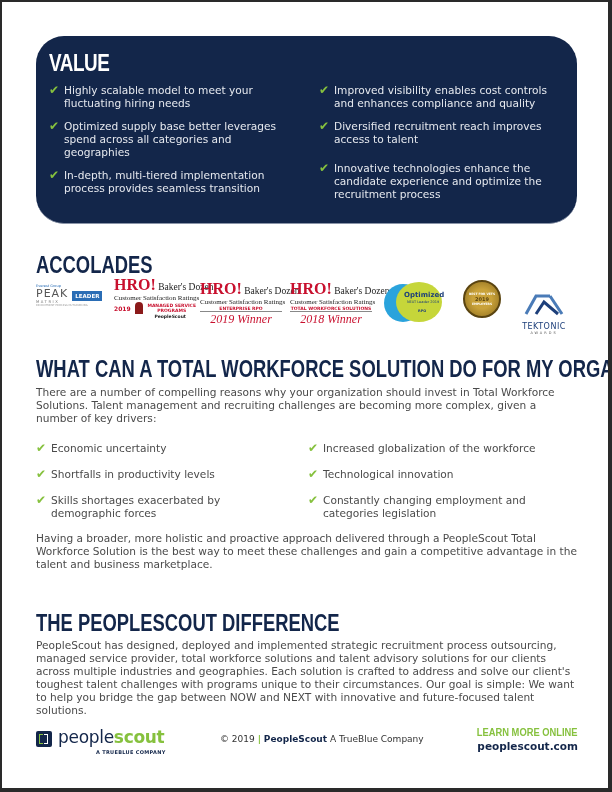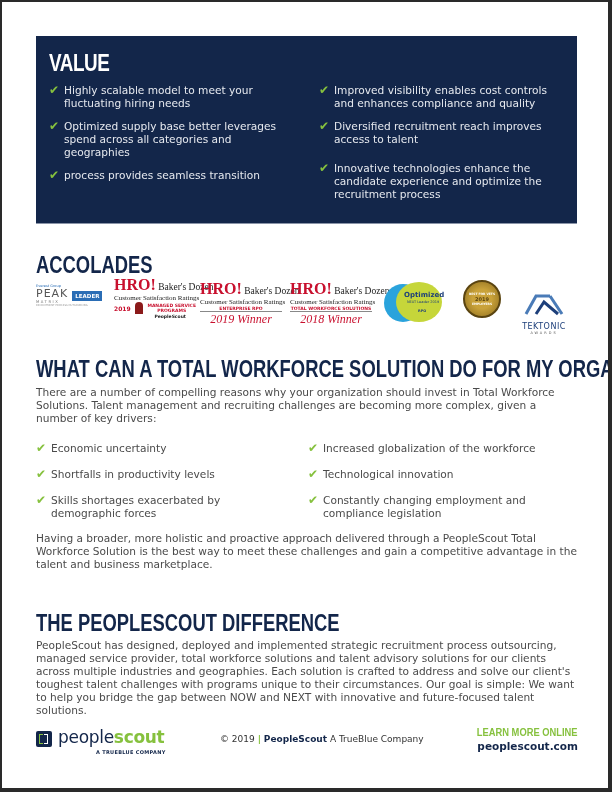--- a/index.html
+++ b/index.html
@@ -4,21 +4,21 @@
 <style>
   * { box-sizing: border-box; margin: 0; padding: 0; }
   html, body { width: 612px; height: 792px; overflow: hidden; background: #2a2a2a; }
   body { font-family: "DejaVu Sans", sans-serif; }
   .page {
     position: absolute; left: 2px; top: 2px; width: 606px; height: 786px;
     background: #ffffff; overflow: hidden;
   }
   .value-box {
     position: absolute; left: 34px; top: 34px; width: 541px; height: 188px;
-    background: #13264a; border-bottom: 1px solid #8a94a8;
+    background: #13264a; border-bottom: 1px solid #8a94a8; border-radius: 28px;
   }
   .value-title {
     position: absolute; left: 13px; top: 14px;
     font-family: "Liberation Sans", sans-serif; font-weight: bold;
     font-size: 23px; color: #ffffff; letter-spacing: -0.5px;
     transform: scaleX(0.82); transform-origin: left top;
   }
   .vcol { position: absolute; top: 48px; width: 250px; }
   .vcol.left { left: 13px; }
   .vcol.right { left: 283px; }
@@ -57,20 +57,21 @@
         <div>fluctuating hiring needs</div>
       </div>
       <div class="vitem" style="margin-bottom:10px">
         <span class="check">✔</span>
         <div>Optimized supply base better leverages</div>
         <div>spend across all categories and</div>
         <div>geographies</div>
       </div>
       <div class="vitem">
         <span class="check">✔</span>
+        <div>In-depth, multi-tiered implementation</div>
         <div>process provides seamless transition</div>
       </div>
     </div>
 
     <div class="vcol right">
       <div class="vitem" style="margin-bottom:10px">
         <span class="check">✔</span>
         <div>Improved visibility enables cost controls</div>
         <div>and enhances compliance and quality</div>
       </div>
@@ -185,21 +186,21 @@
     <span class="check">✔</span>
     <div>Increased globalization of the workforce</div>
   </div>
   <div class="driver" style="left:306px; top:466px;">
     <span class="check">✔</span>
     <div>Technological innovation</div>
   </div>
   <div class="driver" style="left:306px; top:492px;">
     <span class="check">✔</span>
     <div>Constantly changing employment and</div>
-    <div>compliance legislation</div>
+    <div>categories legislation</div>
   </div>
 
   <div class="body-text" style="top:530px;">
     <div>Having a broader, more holistic and proactive approach delivered through a PeopleScout Total</div>
     <div>Workforce Solution is the best way to meet these challenges and gain a competitive advantage in the</div>
     <div>talent and business marketplace.</div>
   </div>
 
   <div class="heading" style="left:34px; top:608px; font-size:23px;">THE PEOPLESCOUT DIFFERENCE</div>
 

